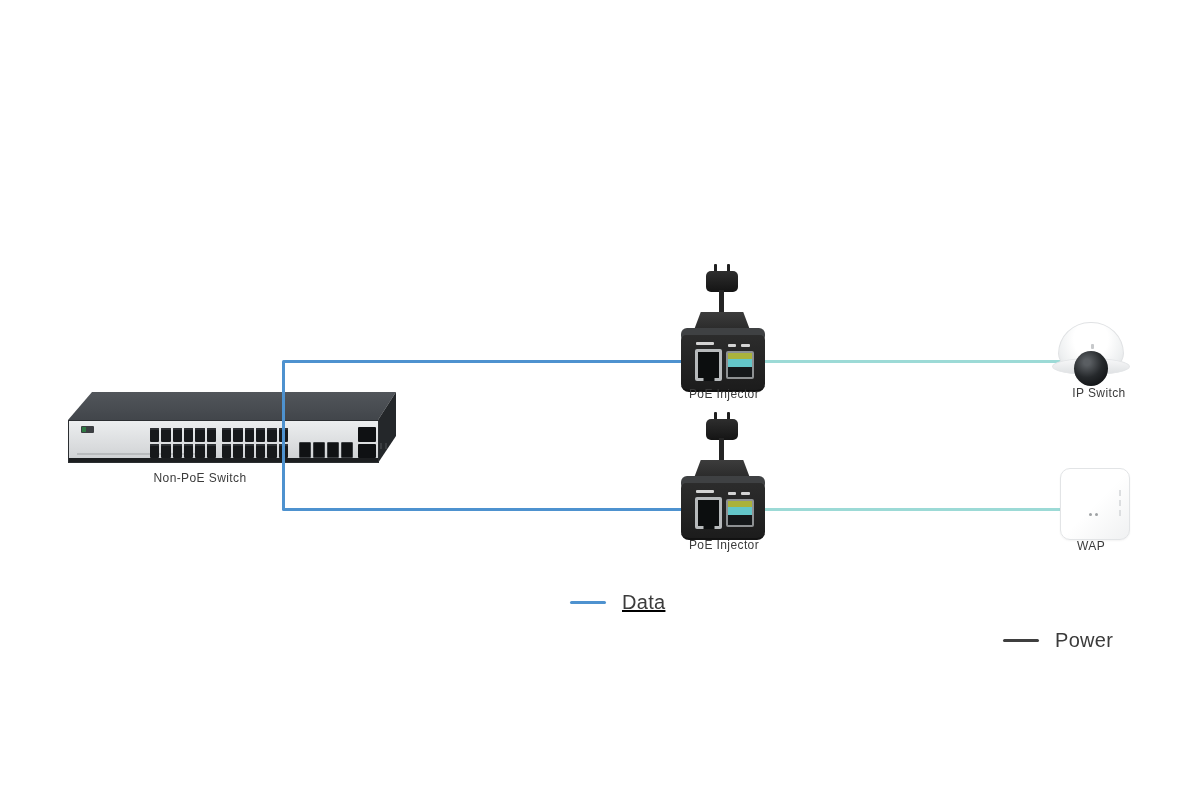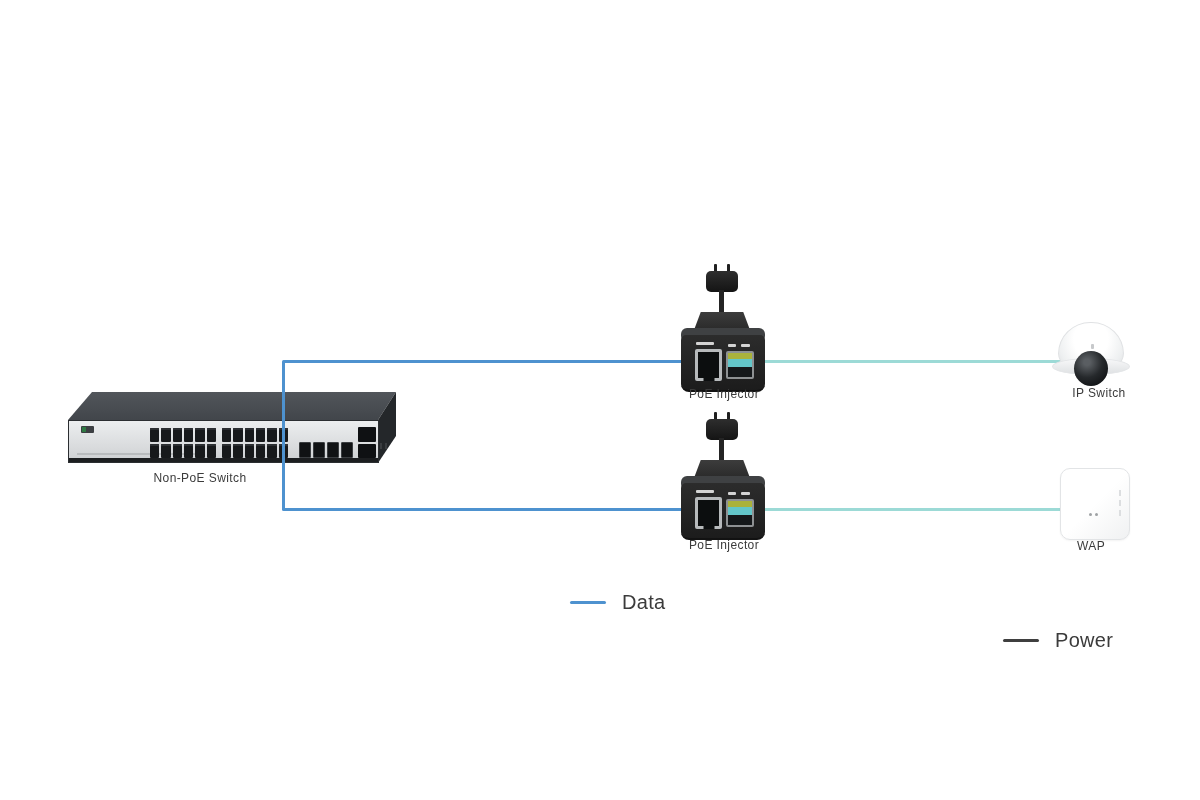--- a/index.html
+++ b/index.html
@@ -201,21 +201,21 @@
   <div class="wap">
     <div class="wap-body"></div>
     <div class="wap-dot d1"></div>
     <div class="wap-dot d2"></div>
     <div class="wap-slit s1"></div>
     <div class="wap-slit s2"></div>
     <div class="wap-slit s3"></div>
   </div>
   <div class="node-label" style="left:1091px;top:539px;">WAP</div>
 
-  <div class="legend-item" style="left:570px;">
+  <div class="legend-item" style="left:570px;text-decoration:underline;">
     <div class="legend-swatch" style="background-color: rgb(78, 146, 207);"></div>
     <div class="legend-label">Data</div>
   </div>
   <div class="legend-item" style="left:1003px;margin-top:38px;">
     <div class="legend-swatch" style="background-color: rgb(63, 63, 63);"></div>
     <div class="legend-label">Power</div>
   </div>
 
 </div>
 

